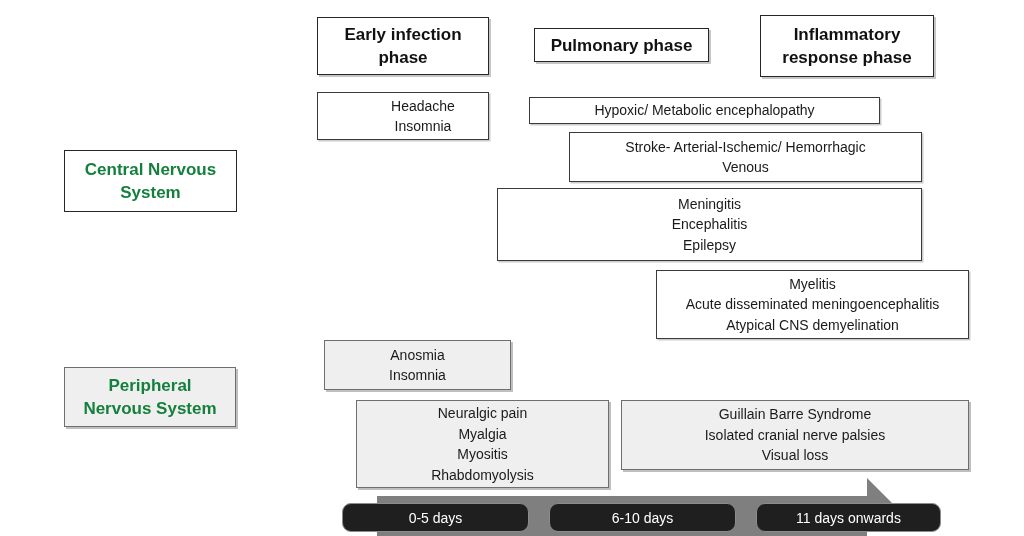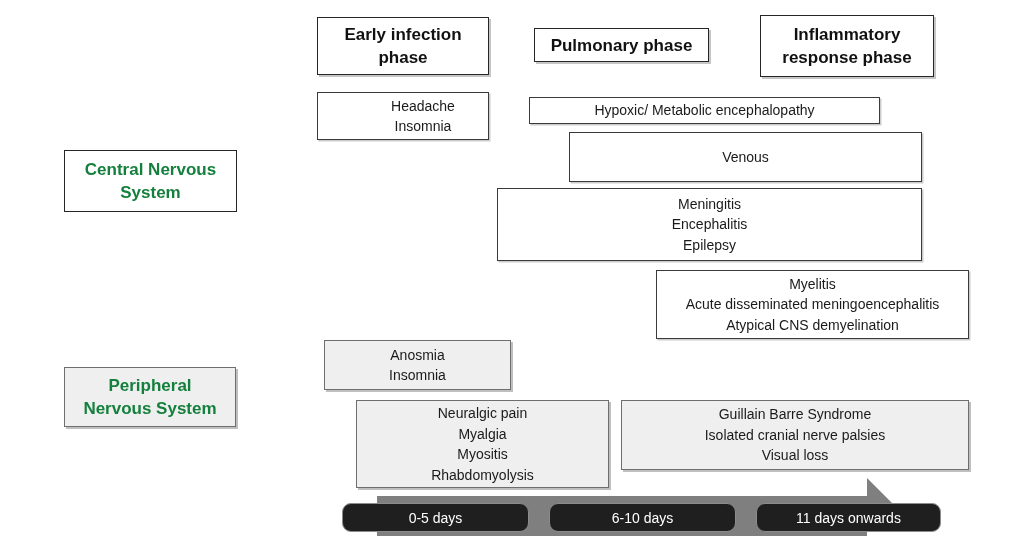--- a/index.html
+++ b/index.html
@@ -114,20 +114,21 @@
   </div>
 
   <div class="box wbox box-headache">
     <div>Headache</div>
     <div>Insomnia</div>
   </div>
   <div class="box wbox box-hypoxic">
     <div>Hypoxic/ Metabolic encephalopathy</div>
   </div>
   <div class="box wbox box-stroke">
+    <div>Stroke- Arterial-Ischemic/ Hemorrhagic</div>
     <div>Venous</div>
   </div>
   <div class="box wbox box-meningitis">
     <div>Meningitis</div>
     <div>Encephalitis</div>
     <div>Epilepsy</div>
   </div>
   <div class="box wbox box-myelitis">
     <div>Myelitis</div>
     <div>Acute disseminated meningoencephalitis</div>

